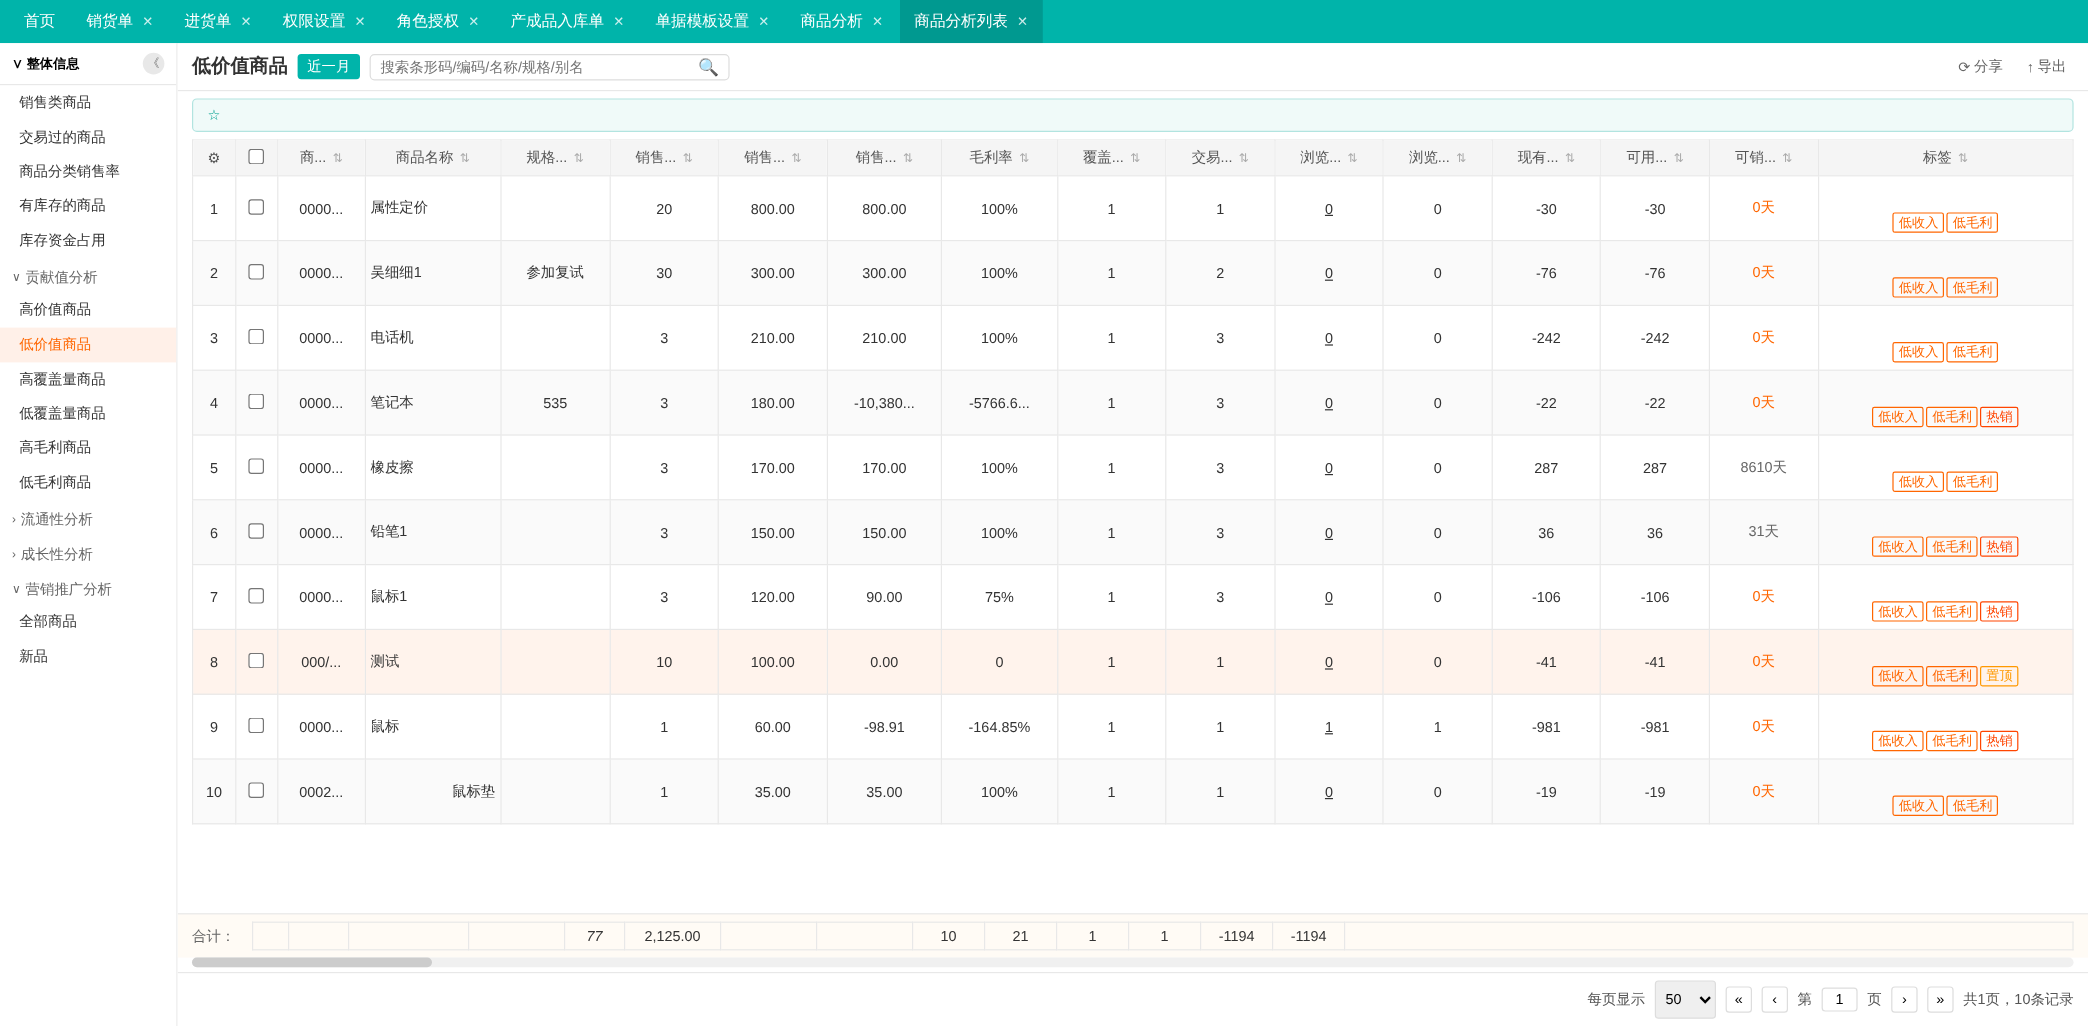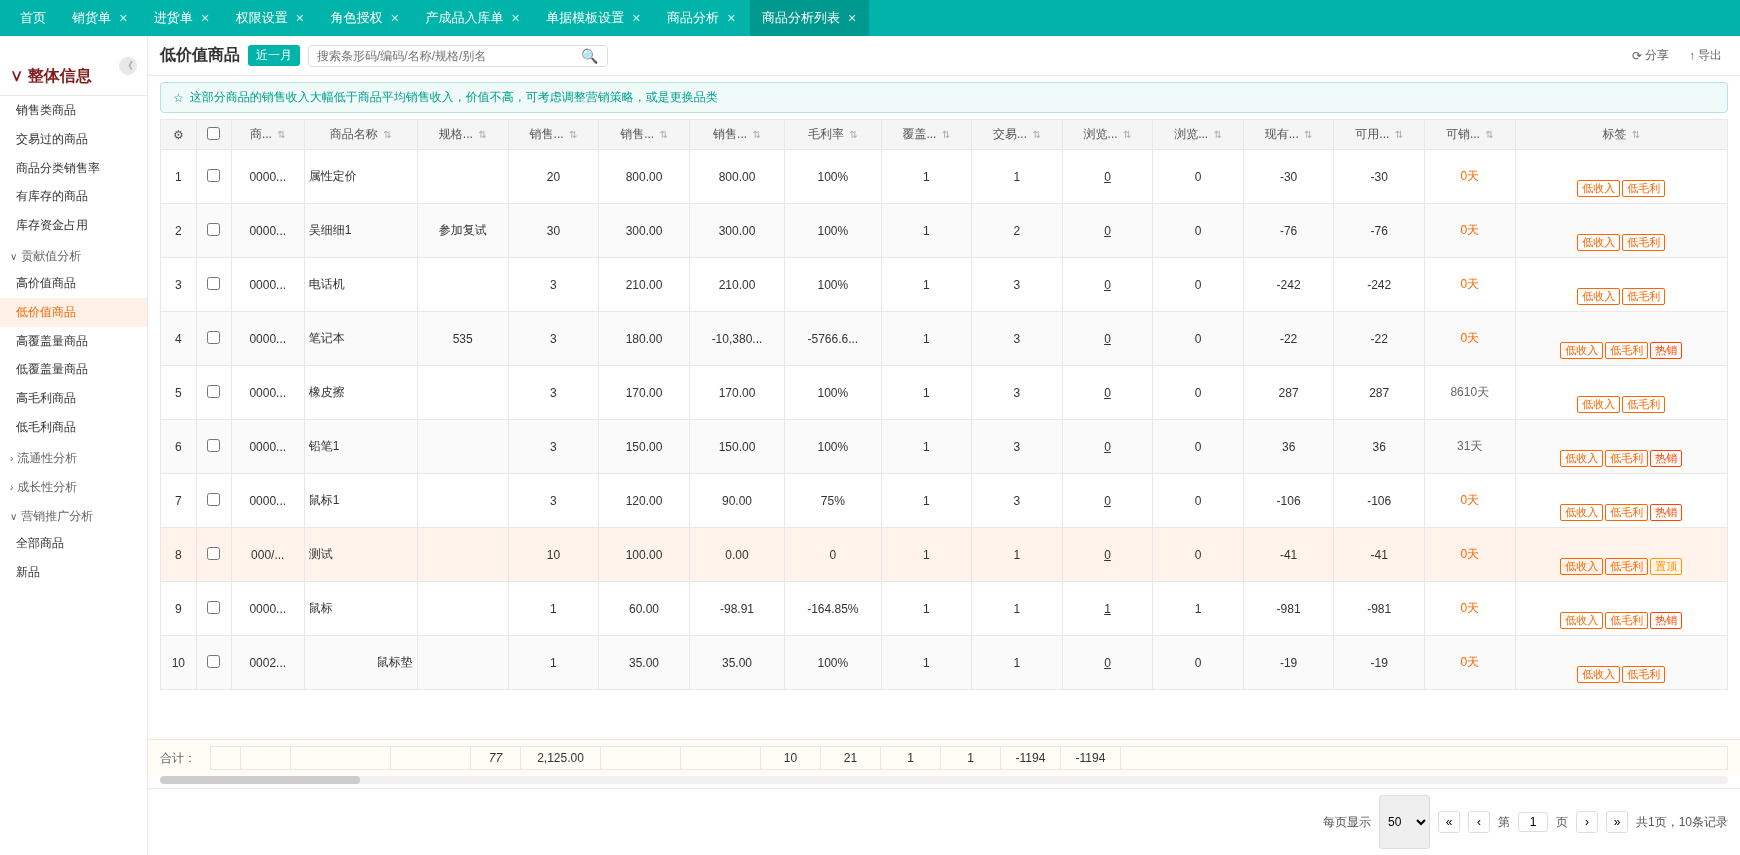--- a/index.html
+++ b/index.html
@@ -205,21 +205,21 @@
       padding: 6px 12px;
       border-top: 1px solid #e8e8e8;
       gap: 8px;
       font-size: 12px;
       color: #555;
       flex-shrink: 0;
     }
     .pagination-bar .page-size-select {
       border: 1px solid #ddd;
       border-radius: 3px;
-      padding: 18px 4px;
+      padding: 7px 4px;
       font-size: 12px;
     }
     .pagination-bar .page-btn {
       width: 22px;
       height: 22px;
       border: 1px solid #ddd;
       border-radius: 3px;
       background: #fff;
       cursor: pointer;
       font-size: 12px;
@@ -262,25 +262,24 @@
       color: #666;
       flex-shrink: 0;
     }
     .sidebar-header {
       display: flex;
       align-items: center;
       padding: 8px 10px;
       border-bottom: 1px solid #e8e8e8;
     }
     .sidebar-header-text {
-      font-size: 16px;
+      font-size: 11px;
       font-weight: 600;
-      color: #7f1d1d;
+      color: #000000;
       flex: 1;
-      margin-top: 22px;
     }
     input[type="checkbox"] { cursor: pointer; }
   </style>
 </head>
 <body>
 
 <div class="top-nav">
   <div class="nav-item">首页</div>
   <div class="nav-item">销货单 <span class="close-btn">✕</span></div>
   <div class="nav-item">进货单 <span class="close-btn">✕</span></div>
@@ -336,21 +335,20 @@
         <span class="search-icon">🔍</span>
       </div>
       <div class="header-actions">
         <div class="action-btn">⟳ <span>分享</span></div>
         <div class="action-btn">↑ <span>导出</span></div>
       </div>
     </div>
 
     <div class="notice-bar">
       <span>☆</span>
-      <span>这部分商品的销售收入大幅低于商品平均销售收入，价值不高，可考虑调整营销策略，或是更换品类</span>
     </div>
 
     <div class="table-wrapper">
       <table>
         <thead>
           <tr>
             <th>⚙</th>
             <th><input type="checkbox" style=""></th>
             <th>商... <span class="sort-icon">⇅</span></th>
             <th>商品名称 <span class="sort-icon">⇅</span></th>

